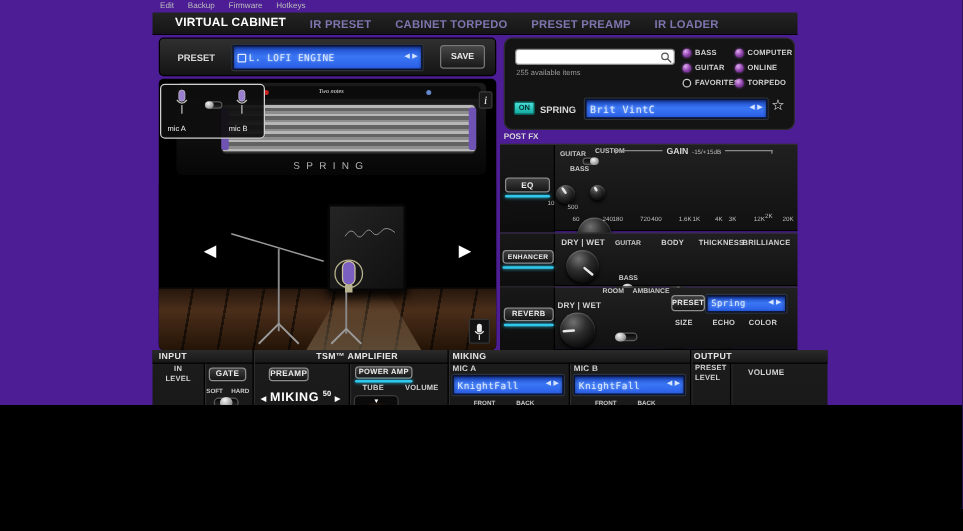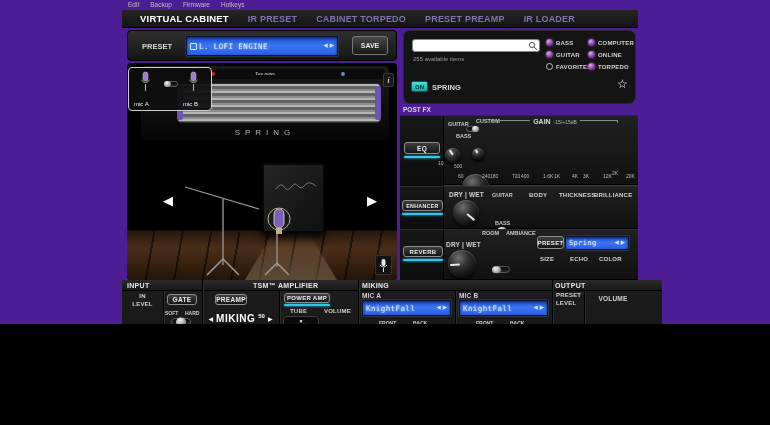--- a/index.html
+++ b/index.html
@@ -169,20 +169,25 @@
         <span class="radio"></span>
         <span class="flabel">ONLINE</span>
       </div>
     <div class="a" style="left:184px;top:32px;display:flex;align-items:center;gap:3px">
         <span class="radio"></span>
         <span class="flabel">TORPEDO</span>
       </div>
 
     <div class="a ctr" style="left:7px;top:50px;width:17px;height:11px;background:linear-gradient(#4ae2da,#14aaa2);border:1px solid #0a5c56;border-radius:2px;color:#02302c;font-size:6px;font-weight:bold">ON</div>
     <span class="a lbl" style="left:28px;top:52px;font-size:7.5px">SPRING</span>
+    <div class="a lcd" style="left:64px;top:48px;width:146px;height:16px">
+      <span class="lcdtext" style="font-size:8px">Brit VintC</span>
+      <span class="lcdarr">◀</span>
+      <span class="lcdarr">▶</span>
+    </div>
     <span class="a" style="left:213px;top:46px;color:#fff;font-size:12px">☆</span>
   </div>
 
   <span class="a lbl" style="left:403px;top:106px;font-size:6.5px">POST FX</span>
 
   <div class="a fxrow" style="left:400px;top:115px;width:238px;height:70px">
     <div class="a gutter" style="left:0;top:0;width:44px;height:70px"></div>
     <div class="a" style="left:4px;top:26px;width:36px">
       <div class="pill" style="height:12px;font-size:6.5px">EQ</div>
       <div class="ul" style="margin-top:2px"></div>

